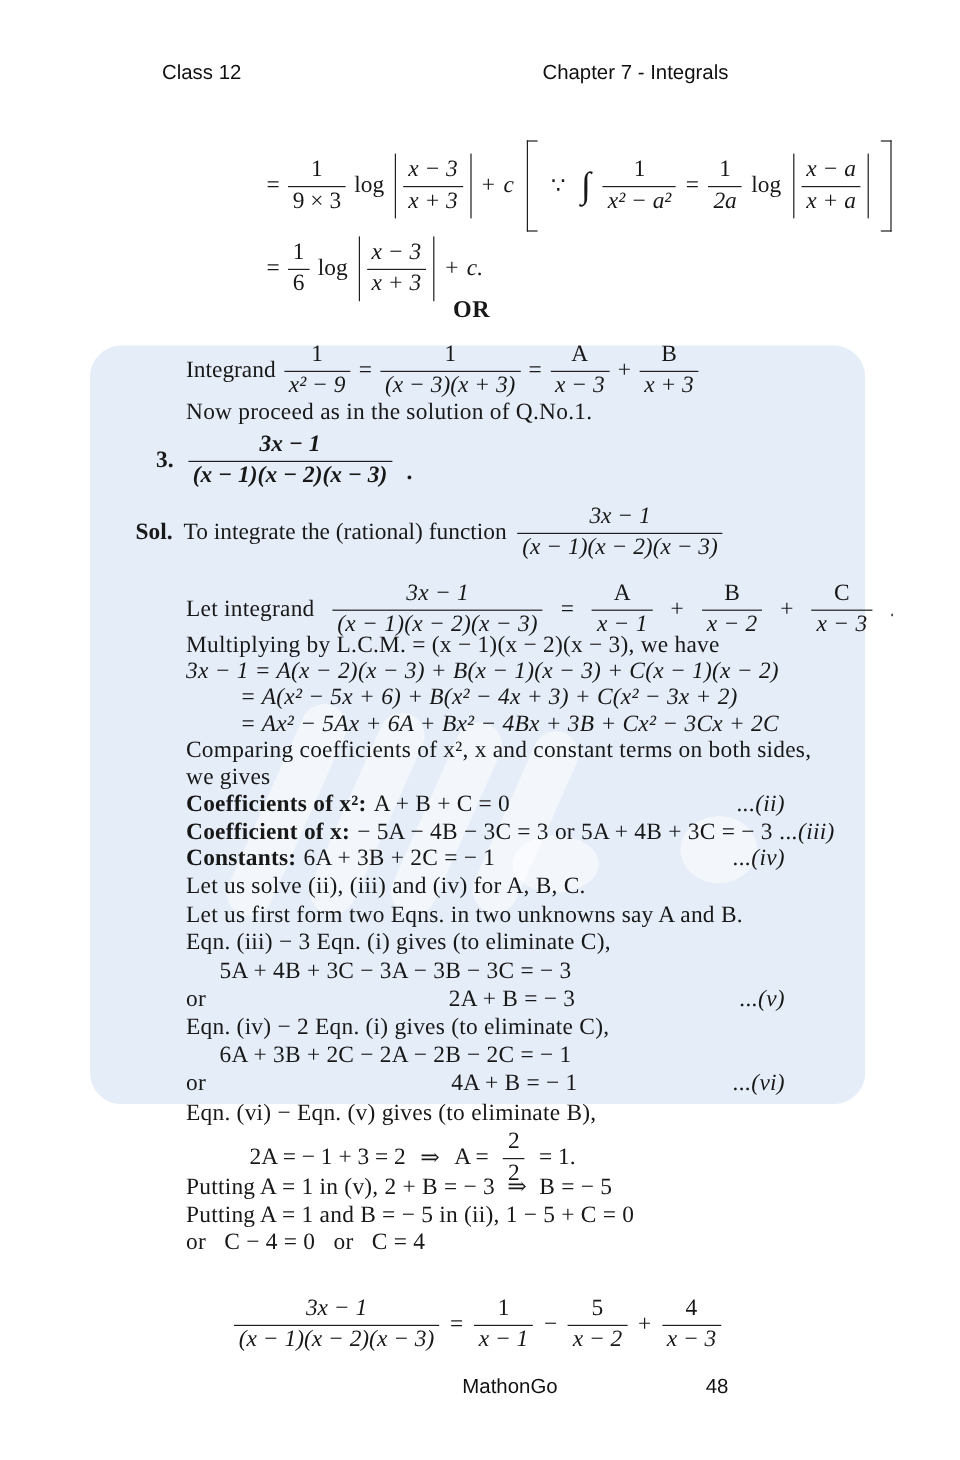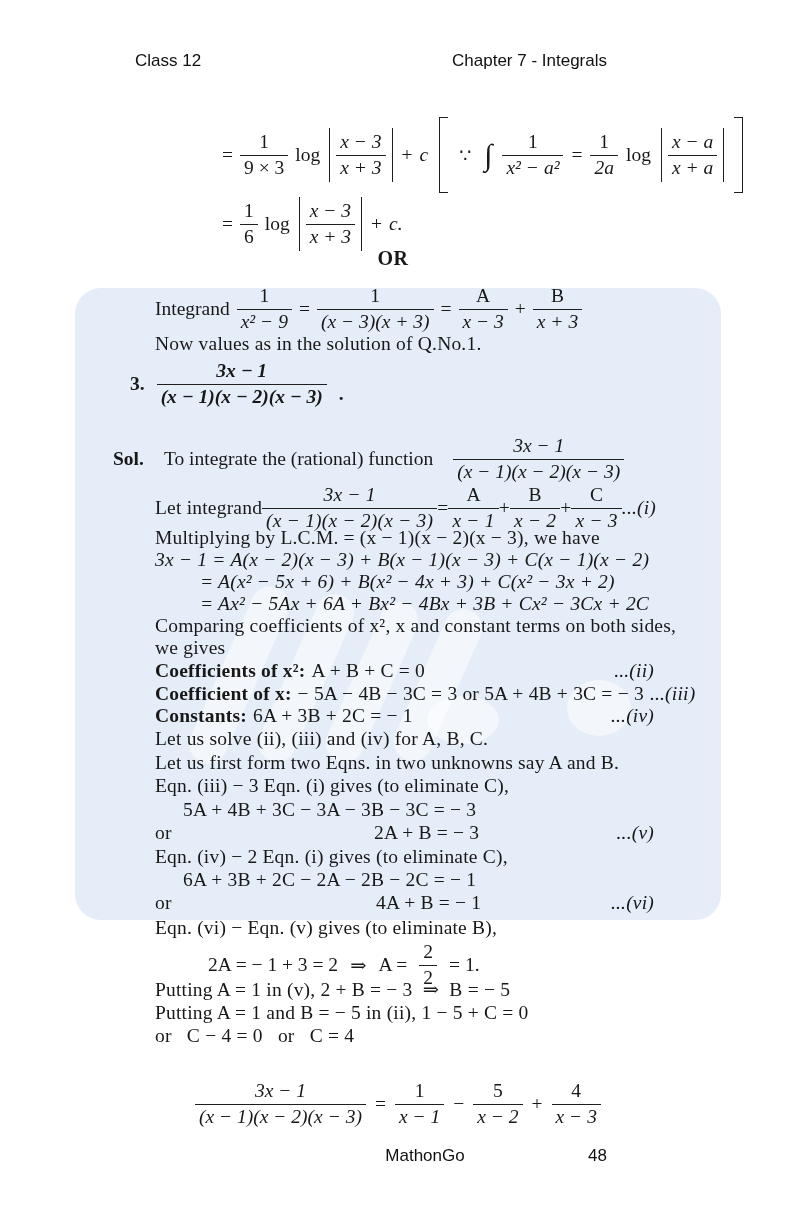--- a/index.html
+++ b/index.html
@@ -85,35 +85,35 @@
     <span>Integrand</span>
     <span class="frac"><span class="num">1</span><span class="den it">x² − 9</span></span>
     <span>=</span>
     <span class="frac"><span class="num">1</span><span class="den it">(x − 3)(x + 3)</span></span>
     <span>=</span>
     <span class="frac"><span class="num">A</span><span class="den it">x − 3</span></span>
     <span>+</span>
     <span class="frac"><span class="num">B</span><span class="den it">x + 3</span></span>
   </div>
 
-  <div class="tline" style="left:155px;top:333px">Now values as in the solution of Q.No.1.</div>
+  <div class="tline" style="left:155px;top:333px">Now proceed as in the solution of Q.No.1.</div>
 
   <div class="eqrow" style="left:130px;top:357px;height:54px;gap:12px">
     <span class="bld">3.</span>
     <span class="frac bld"><span class="num it">3x − 1</span><span class="den it">(x − 1)(x − 2)(x − 3)</span></span>
     <span class="bld dot-low">.</span>
   </div>
 
-  <div class="eqrow" style="left:113px;top:433px;height:52px;gap:20px">
+  <div class="eqrow" style="left:113px;top:418px;height:52px;gap:9px">
     <span class="bld">Sol.</span>
     <span>To integrate the (rational) function</span>
     <span class="frac"><span class="num it">3x − 1</span><span class="den it">(x − 1)(x − 2)(x − 3)</span></span>
   </div>
 
-  <div class="fullline" style="top:482px;height:52px;gap:0">
+  <div class="fullline" style="top:482px;height:52px;gap:15px">
     <span>Let integrand</span>
     <span class="frac"><span class="num it">3x − 1</span><span class="den it">(x − 1)(x − 2)(x − 3)</span></span>
     <span>=</span>
     <span class="frac"><span class="num">A</span><span class="den it">x − 1</span></span>
     <span>+</span>
     <span class="frac"><span class="num">B</span><span class="den it">x − 2</span></span>
     <span>+</span>
     <span class="frac"><span class="num">C</span><span class="den it">x − 3</span></span>
     <span class="ref">...(i)</span>
   </div>

